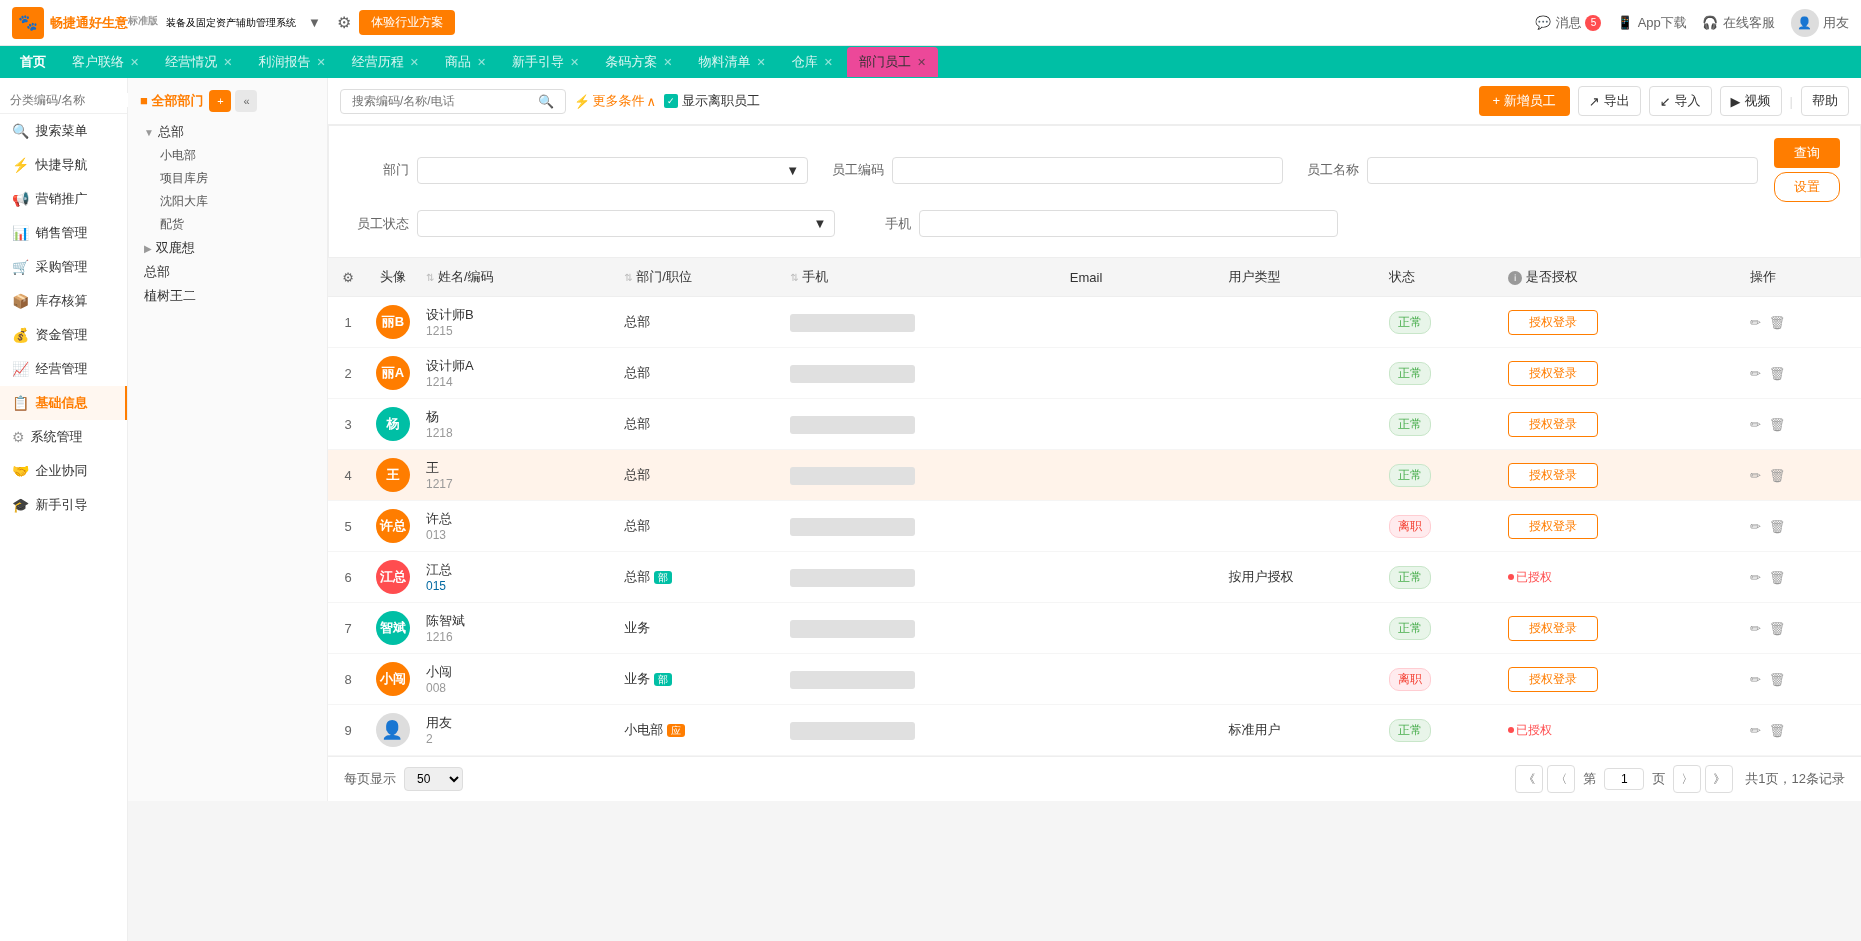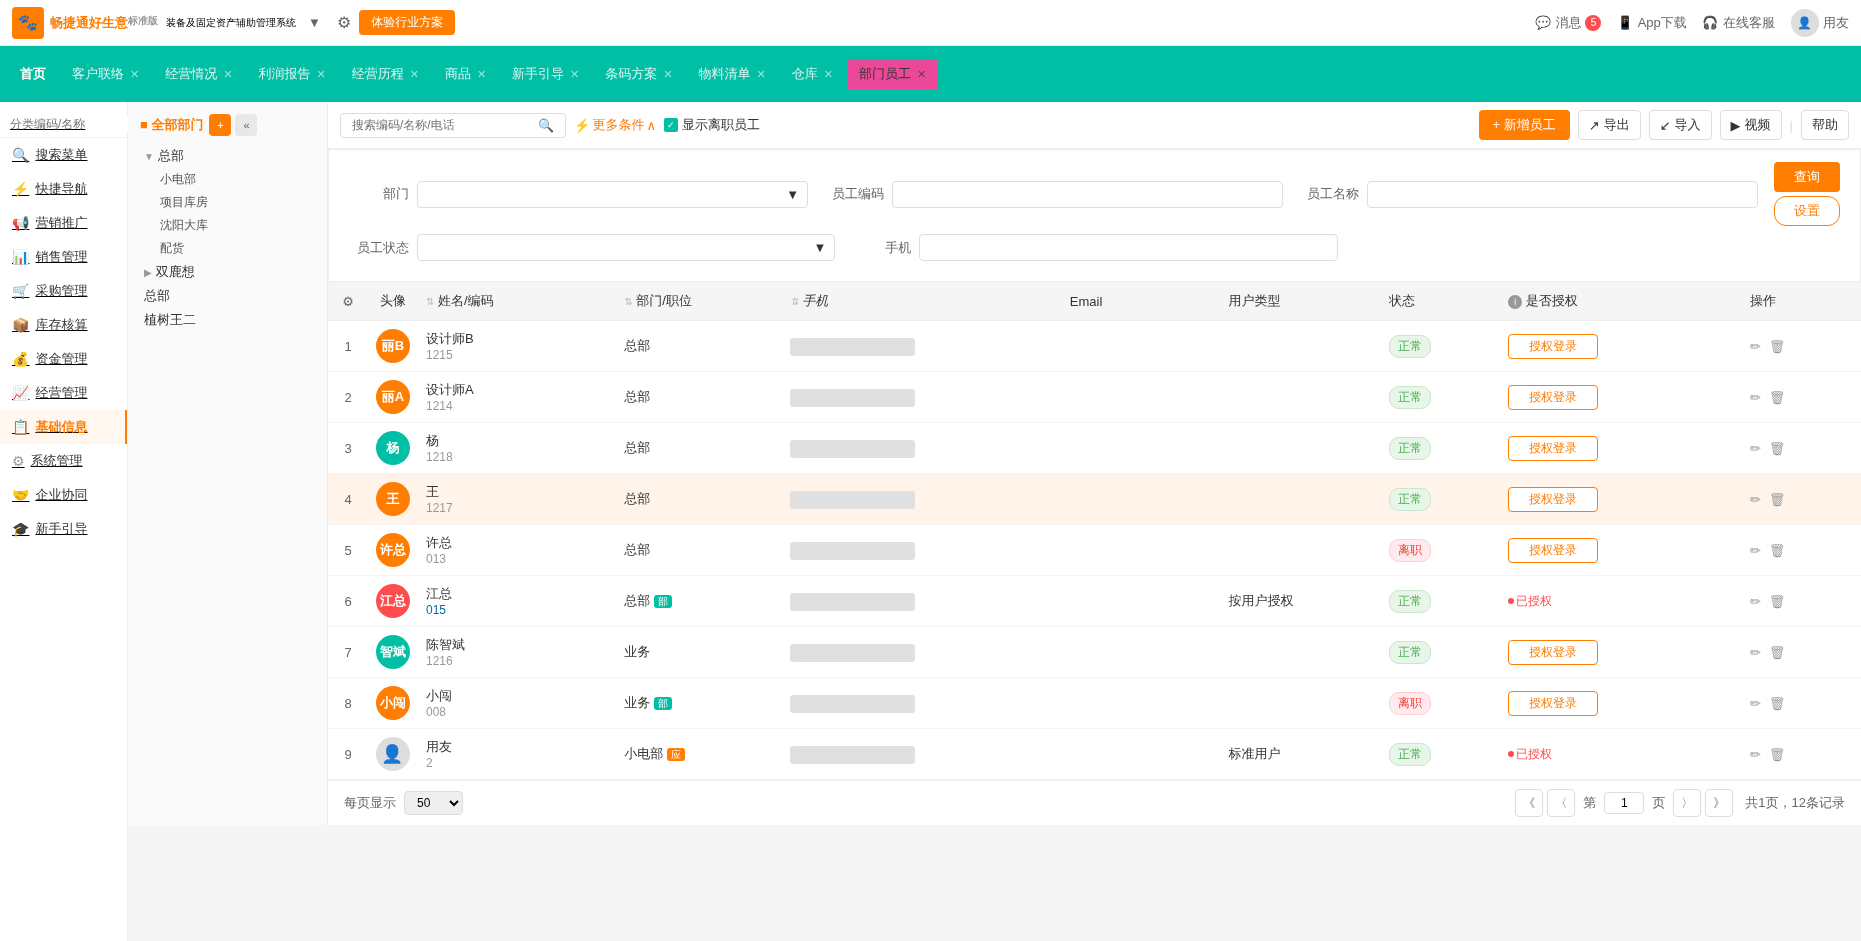--- a/index.html
+++ b/index.html
@@ -14,31 +14,31 @@
     .logo-text .sub { color: #999; font-size: 10px; }
     .sys-dropdown { color: #666; cursor: pointer; }
     .top-right { display: flex; align-items: center; gap: 16px; margin-left: auto; }
     .top-btn { display: flex; align-items: center; gap: 4px; color: #666; cursor: pointer; font-size: 12px; }
     .badge { background: #ff4d4f; color: white; border-radius: 50%; width: 16px; height: 16px; font-size: 10px; display: flex; align-items: center; justify-content: center; }
     .experience-btn { background: #ff7d00; color: white; padding: 4px 12px; border-radius: 4px; cursor: pointer; font-size: 12px; border: none; }
     .gear-icon { color: #666; cursor: pointer; font-size: 16px; }
     .avatar { width: 28px; height: 28px; background: #ddd; border-radius: 50%; display: flex; align-items: center; justify-content: center; color: #666; font-size: 12px; }
 
     
-    .nav-tabs { background: #00bfa5; display: flex; align-items: center; height: 56px; padding: 0 8px; gap: 2px; overflow: hidden; }
+    .nav-tabs { background: #00bfa5; display: flex; align-items: center; height: 32px; padding: 0 8px; gap: 2px; overflow: hidden; }
     .nav-tab { padding: 6px 12px; color: rgba(255,255,255,0.85); cursor: pointer; border-radius: 4px 4px 0 0; font-size: 13px; white-space: nowrap; display: flex; align-items: center; gap: 4px; }
     .nav-tab.active { background: #ec4899; color: #333; }
     .nav-tab .close { color: inherit; opacity: 0.7; font-size: 11px; margin-left: 2px; }
     .nav-tab.first { background: transparent; color: white; font-weight: bold; }
 
     
     .main { display: flex; flex: 1; }
 
     
-    .sidebar { width: 128px; background: #fff; border-right: 1px solid #eee; display: flex; flex-direction: column; padding: 8px 0; text-decoration: underline; }
+    .sidebar { width: 128px; background: #fff; border-right: 1px solid #eee; display: flex; flex-direction: column; padding: 8px 0; }
     .sidebar-search { display: flex; align-items: center; padding: 6px 10px; border-bottom: 1px solid #f0f0f0; }
     .sidebar-search input { border: none; outline: none; font-size: 12px; flex: 1; color: #999; }
     .sidebar-item { padding: 8px 12px; cursor: pointer; color: #333; font-size: 13px; display: flex; align-items: center; gap: 6px; }
     .sidebar-item.active { background: #fff7f0; color: #ff7d00; font-weight: bold; border-right: 2px solid #ff7d00; }
     .sidebar-icon { color: #999; font-size: 14px; }
 
     
     .content { flex: 1; display: flex; flex-direction: column; overflow: hidden; }
 
     
@@ -95,21 +95,21 @@
     .auth-btn { border: 1px solid #ff7d00; color: #ff7d00; background: #fff; padding: 3px 20px; border-radius: 4px; cursor: pointer; font-size: 12px; }
     .authorized { color: #ff4d4f; font-size: 12px; display: flex; align-items: center; gap: 2px; }
     .authorized .dot { width: 6px; height: 6px; border-radius: 50%; background: #ff4d4f; }
     .op-icons { display: flex; gap: 8px; color: #999; }
     .op-icon { cursor: pointer; }
     .phone-blur { background: #e0e0e0; border-radius: 3px; color: #e0e0e0; user-select: none; font-size: 12px; padding: 2px 20px; }
     .col-num { width: 40px; text-align: center; color: #666; }
     .col-avatar { width: 50px; text-align: center; }
     .col-name { min-width: 100px; }
     .col-dept { min-width: 80px; }
-    .col-phone { min-width: 100px; font-style: italic; }
+    .col-phone { min-width: 100px; }
     .col-email { min-width: 80px; }
     .col-usertype { min-width: 80px; }
     .col-status { min-width: 60px; }
     .col-auth { min-width: 100px; }
     .col-op { min-width: 60px; }
 
     
     .pagination { background: #fff; border-top: 1px solid #eee; padding: 8px 16px; display: flex; align-items: center; gap: 8px; font-size: 13px; color: #666; }
     .page-size-select { border: 1px solid #ddd; border-radius: 4px; padding: 3px 8px; font-size: 12px; }
     .page-nav { display: flex; align-items: center; gap: 4px; margin-left: auto; }

